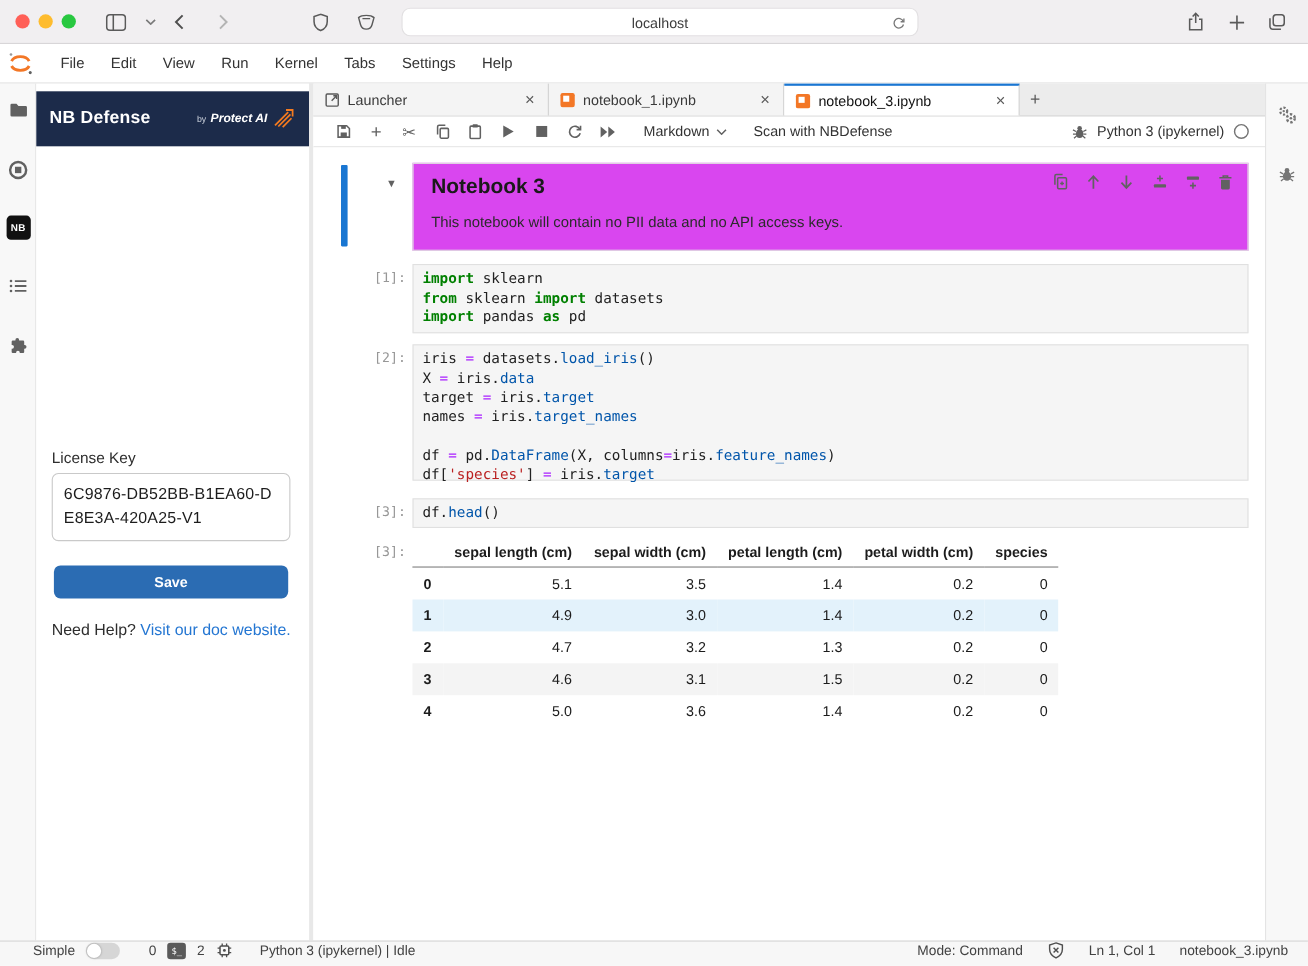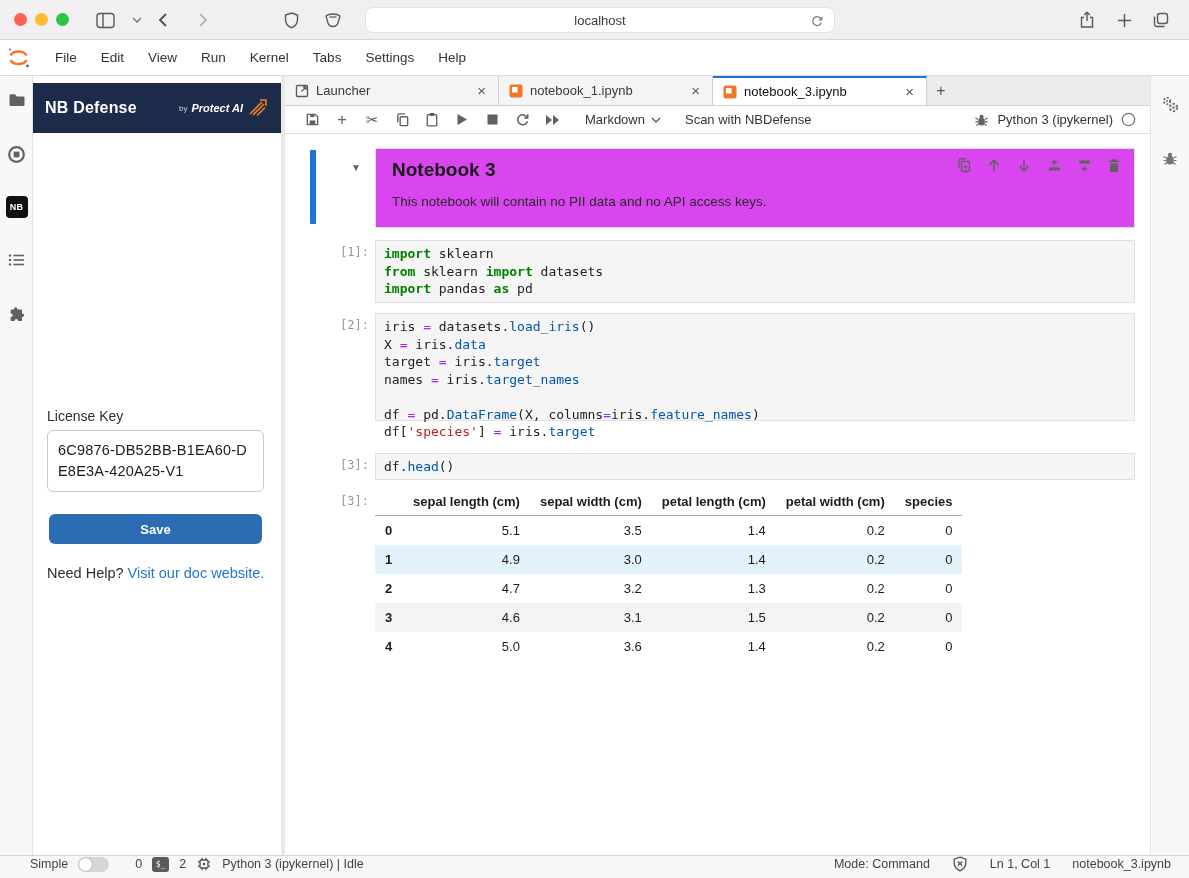--- a/index.html
+++ b/index.html
@@ -396,21 +396,21 @@
         </div>
 
         <div class="prompt" style="left:26px; top:111px;">[1]:</div>
         <div class="code-box" style="top:106px; height:63px;">
             <div class="code-line"><span class="tok-k">import</span><span class="tok-p"> sklearn</span></div>
             <div class="code-line"><span class="tok-k">from</span><span class="tok-p"> sklearn </span><span class="tok-k">import</span><span class="tok-p"> datasets</span></div>
             <div class="code-line"><span class="tok-k">import</span><span class="tok-p"> pandas </span><span class="tok-k">as</span><span class="tok-p"> pd</span></div>
           </div>
 
         <div class="prompt" style="left:26px; top:184px;">[2]:</div>
-        <div class="code-box" style="top:179px; height:108px;">
+        <div class="code-box" style="top:179px; height:124px;">
             <div class="code-line"><span class="tok-p">iris </span><span class="tok-o">=</span><span class="tok-p"> datasets.</span><span class="tok-a">load_iris</span><span class="tok-p">()</span></div>
             <div class="code-line"><span class="tok-p">X </span><span class="tok-o">=</span><span class="tok-p"> iris.</span><span class="tok-a">data</span></div>
             <div class="code-line"><span class="tok-p">target </span><span class="tok-o">=</span><span class="tok-p"> iris.</span><span class="tok-a">target</span></div>
             <div class="code-line"><span class="tok-p">names </span><span class="tok-o">=</span><span class="tok-p"> iris.</span><span class="tok-a">target_names</span></div>
             <div class="code-line">&nbsp;</div>
             <div class="code-line"><span class="tok-p">df </span><span class="tok-o">=</span><span class="tok-p"> pd.</span><span class="tok-a">DataFrame</span><span class="tok-p">(X, columns</span><span class="tok-o">=</span><span class="tok-p">iris.</span><span class="tok-a">feature_names</span><span class="tok-p">)</span></div>
             <div class="code-line"><span class="tok-p">df[</span><span class="tok-s">'species'</span><span class="tok-p">] </span><span class="tok-o">=</span><span class="tok-p"> iris.</span><span class="tok-a">target</span></div>
           </div>
 
         <div class="prompt" style="left:26px; top:324px;">[3]:</div>
@@ -503,21 +503,21 @@
           <div class="knob"></div>
         </div>
       <span class="sb-count">0</span>
       <div class="term-ic">$_</div>
       <span>2</span>
       <svg class="ic" width="16" height="16" viewBox="0 0 16 16">
           <rect x="4" y="4" width="8" height="8" rx="1.2" fill="none" stroke="#4f4f4f" stroke-width="1.4"></rect>
           <circle cx="8" cy="8" r="1.3" fill="#4f4f4f"></circle>
           <path d="M6 4 V1.8 M10 4 V1.8 M6 14.2 V12 M10 14.2 V12 M4 6 H1.8 M4 10 H1.8 M14.2 6 H12 M14.2 10 H12" stroke="#4f4f4f" stroke-width="1.2"></path>
         </svg>
-      <span style="">Python 3 (ipykernel) | Idle</span>
+      <span style="margin-left:14px">Python 3 (ipykernel) | Idle</span>
     </div>
     <div class="sb-right">
       <span>Mode: Command</span>
       <svg class="ic" width="16" height="16" viewBox="0 0 16 16">
           <path d="M8 1.2 L13.8 3.2 V7 C13.8 10.4 11.5 13.2 8 14.8 C4.5 13.2 2.2 10.4 2.2 7 V3.2 Z" fill="none" stroke="#4f4f4f" stroke-width="1.3"></path>
           <path d="M5.8 5.5 L10.2 9.9 M10.2 5.5 L5.8 9.9" stroke="#4f4f4f" stroke-width="1.3"></path>
         </svg>
       <span>Ln 1, Col 1</span>
       <span>notebook_3.ipynb</span>
     </div>

